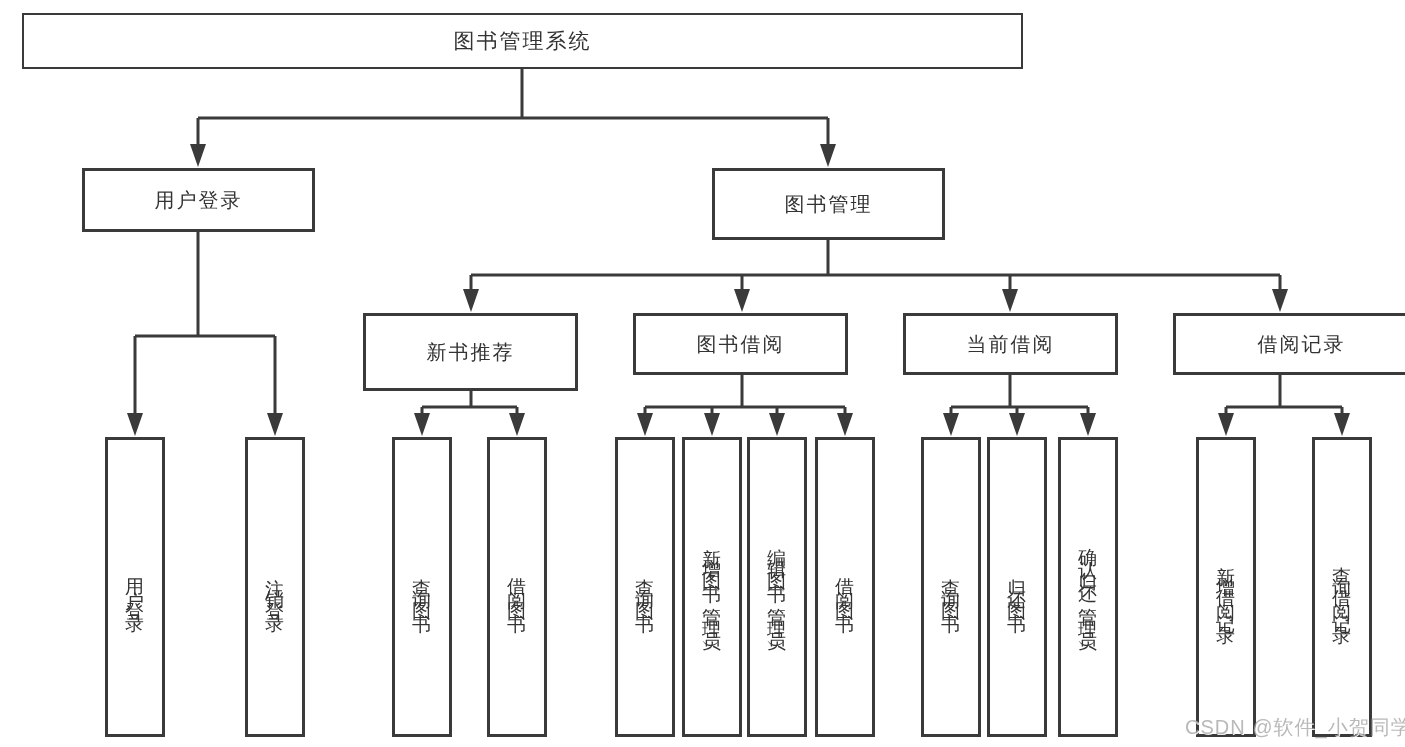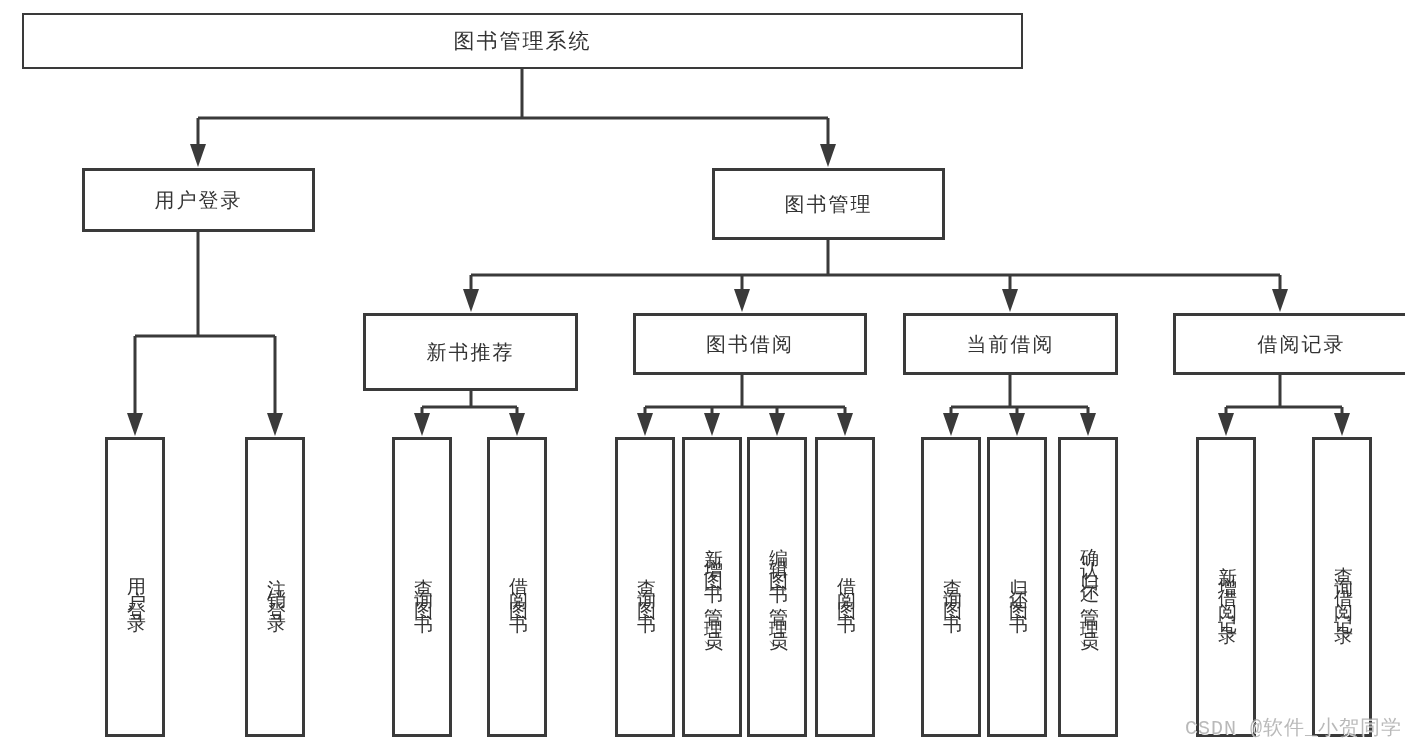--- a/index.html
+++ b/index.html
@@ -1,21 +1,21 @@
 <!DOCTYPE html>
 <html><head>
 <meta charset="utf-8">
 <style>
   html, body { margin: 0; padding: 0; background: #ffffff; }
   .canvas {
     position: relative;
     width: 1405px;
     height: 747px;
     background: #ffffff;
-    font-family: Liberation Mono, monospace;
+    font-family: Liberation Sans, sans-serif;
     color: #333333;
     overflow: hidden;
   }
   .wires {
     position: absolute;
     left: 0; top: 0;
     width: 1405px; height: 747px;
     pointer-events: none;
   }
   .node {
@@ -100,21 +100,21 @@
       <polygon points="1334,413 1350,413 1342,436"></polygon>
     </g>
   </svg>
 
   <div class="node root" style="left:22px; top:13px; width:1001px; height:56px;">图书管理系统</div>
 
   <div class="node" style="left:82px; top:168px; width:233px; height:64px;">用户登录</div>
   <div class="node" style="left:712px; top:168px; width:233px; height:72px;">图书管理</div>
 
   <div class="node" style="left:363px; top:313px; width:215px; height:78px;">新书推荐</div>
-  <div class="node" style="left:633px; top:313px; width:234px; height:62px;">图书借阅</div>
+  <div class="node" style="left:633px; top:313px; width:215px; height:62px;">图书借阅</div>
   <div class="node" style="left:903px; top:313px; width:215px; height:62px;">当前借阅</div>
   <div class="node" style="left:1173px; top:313px; width:257px; height:62px;">借阅记录</div>
 
   <div class="node vbox" style="left:105px; top:437px; width:60px; height:300px;">用户登录</div>
   <div class="node vbox" style="left:245px; top:437px; width:60px; height:300px;">注销登录</div>
 
   <div class="node vbox" style="left:392px; top:437px; width:60px; height:300px;">查询图书</div>
   <div class="node vbox" style="left:487px; top:437px; width:60px; height:300px;">借阅图书</div>
 
   <div class="node vbox" style="left:615px; top:437px; width:60px; height:300px;">查询图书</div>

